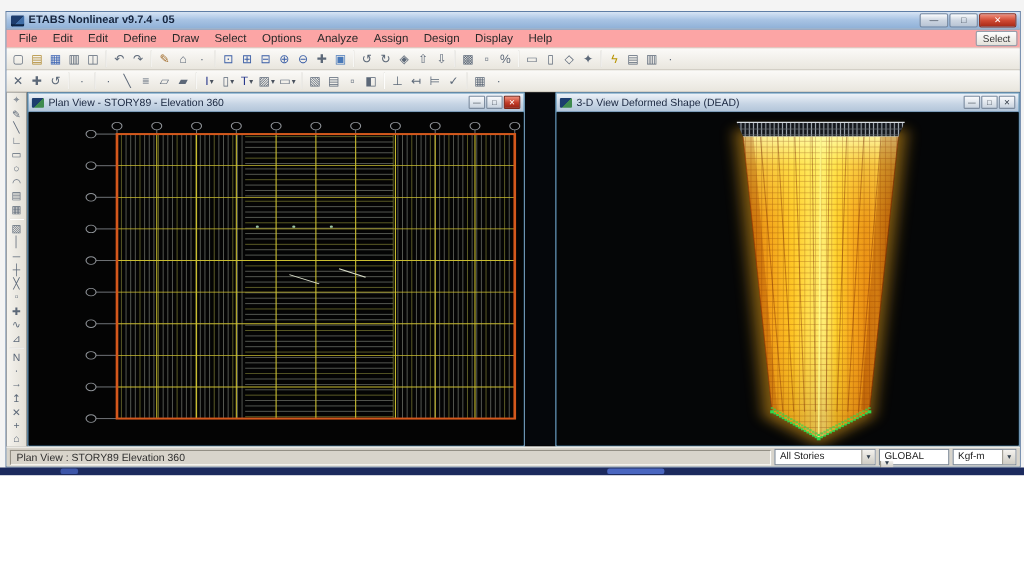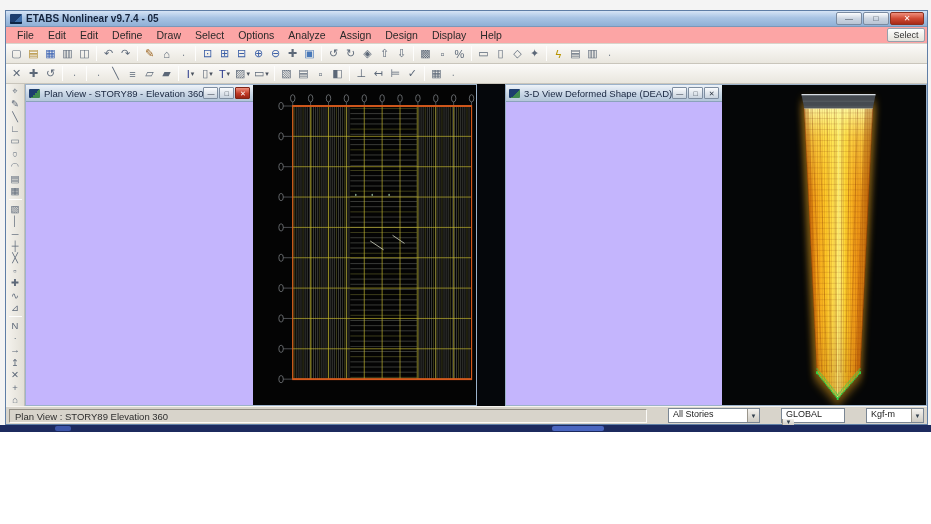--- a/index.html
+++ b/index.html
@@ -47,38 +47,38 @@
   .work { flex:1 1 auto; display:flex; min-height:0; background:#05070b; }
 
   .side-toolbar { flex:0 0 19px; background:linear-gradient(90deg,#f5f3ee,#e2dfd6);
                   border-right:1px solid #c4c0b6; display:flex; flex-direction:column;
                   align-items:center; padding-top:1px; overflow:hidden; }
   .sb-btn { width:16px; height:15px; display:flex; align-items:center; justify-content:center;
             font-size:9.5px; color:#5c6878; border-radius:2px; }
   .sb-sep { width:13px; height:1px; background:#bcb8ae; border-bottom:1px solid #fdfdfc; margin:2px 0; }
 
   .mdi { flex:1 1 auto; display:flex; background:#05070b; min-width:0; }
-  .child { display:flex; border:1px solid #9cb2ca; background:#c4b5fd; min-width:0; }
+  .child { display:flex; flex-direction:column; border:1px solid #9cb2ca; background:#0369a1; min-width:0; }
   .child.plan { flex:0 0 452px; margin-right:4px; }
   .child.v3d  { flex:1 1 auto;margin-left:24px; }
   .child-tb { height:17px; flex:0 0 17px; display:flex; align-items:center; padding:0 3px;
               background:linear-gradient(#eef3f9,#c6d4e4 60%,#b4c6da);
               border-bottom:1px solid #8ba2bc; }
   .child-ico { width:11px; height:9px; margin-right:4px;
                background:linear-gradient(135deg,#1d3d6e 55%,#3f8a4e 55%); border-radius:1px; }
   .child-title { font-size:9.5px; color:#18253e; white-space:nowrap; overflow:hidden; flex:1 1 auto; }
   .child-controls { display:flex; gap:1px; }
   .cc { width:15px; height:12px; font-size:7px; line-height:11px; text-align:center; color:#2e3744;
         border:1px solid #7e8da0; border-radius:1px;
         background:linear-gradient(#fafbfd,#c9d3de); }
   .cc.close-red { color:#fff; background:linear-gradient(#ef8f7c,#c23b27 55%,#992315); border-color:#7e2415; }
   .child-body { flex:1 1 auto; min-height:0; position:relative; background:#000; }
   .canvas { position:absolute; inset:0; width:100%; height:100%; display:block; }
 
-  .statusbar { height:18px; flex:0 0 18px; display:flex; align-items:center; gap:21px;
+  .statusbar { height:18px; flex:0 0 18px; display:flex; align-items:center; gap:3px;
                background:#d8d4cb; border-top:1px solid #f6f4ef; padding:1px 3px; }
   .status-cell { flex:1 1 auto; height:14px; line-height:13px; font-size:9.5px; color:#2e2e2e;
                  padding:0 5px; border:1px solid; border-color:#938f85 #fbfaf7 #fbfaf7 #938f85;
                  background:#d8d4cb; white-space:nowrap; overflow:hidden; }
   .combo { display:flex; height:15px; background:#fff;
            border:1px solid #7a8694; }
   .combo .val { font-size:9px; color:#222; padding:0 4px; white-space:nowrap; }
   .combo .arrow-box { width:12px; height:13px; background:linear-gradient(#f4f2ee,#cfccc4);
                       border-left:1px solid #9a968c; display:flex; align-items:center;
                       justify-content:center; font-size:6px; color:#33404e; }

